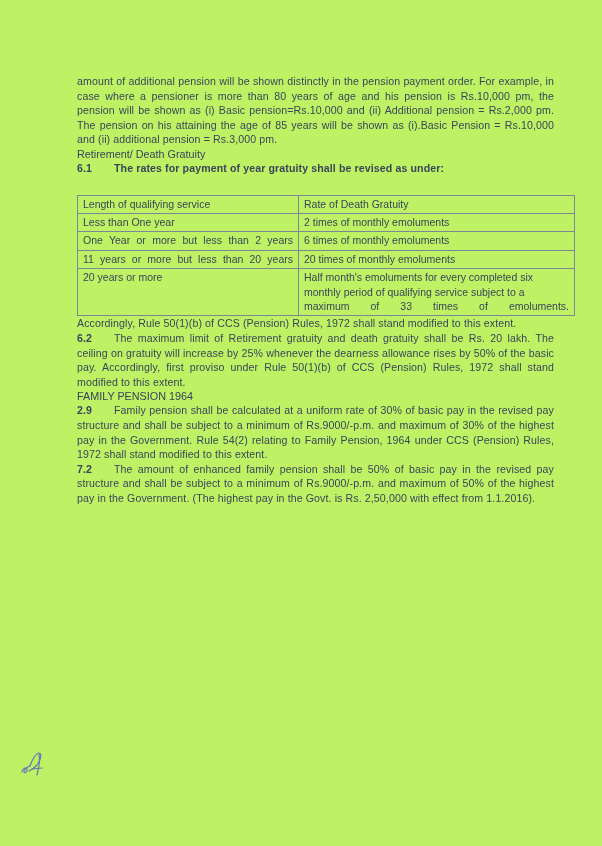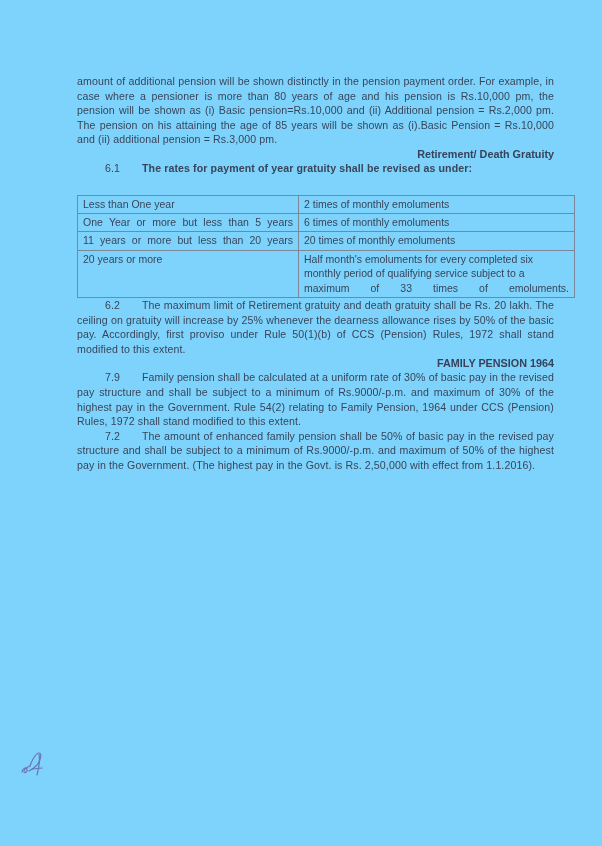--- a/index.html
+++ b/index.html
@@ -15,21 +15,21 @@
     overflow: hidden;
     position: relative;
   }
 
   
   .page {
     position: absolute;
     left: 0; top: 0;
     width: 602px;
     height: 846px;
-    background: #7dd3fc;
+    background: #bef264;
   }
 
   .content {
     position: absolute;
     left: 77px;
     top: 74px;
     width: 477px;
   }
 
   p.body-text {
@@ -42,29 +42,27 @@
   }
 
   .para-gap-lg { margin-top: 19px; }
   .para-gap-md { margin-top: 14px; }
   .para-gap-sm { margin-top: 8px; }
 
   h2.section-heading {
     margin: 0;
     font-size: 10.8px;
     line-height: 14px;
-    font-weight: bold;
+    font-weight: normal;
     color: #36425a;
-    text-align: right;
   }
   .num {
     display: inline-block;
     width: 37px;
-    font-weight: normal;
-    margin-left: 28px;
+    font-weight: bold;
   }
 
   .bold-para {
     font-weight: bold;
   }
 
   
   table.gratuity-table {
     border-collapse: collapse;
     width: 477px;
@@ -111,48 +109,53 @@
     <p class="body-text">amount of additional pension will be shown distinctly in the pension payment order. For example, in case where a pensioner is more than 80 years of age and his pension is Rs.10,000 pm, the pension will be shown as (i) Basic pension=Rs.10,000 and (ii) Additional pension = Rs.2,000 pm. The pension on his attaining the age of 85 years will be shown as (i).Basic Pension = Rs.10,000 and (ii) additional pension = Rs.3,000 pm.</p>
 
     <h2 class="section-heading para-gap-lg">Retirement/ Death Gratuity</h2>
 
     <p class="body-text bold-para para-gap-lg">
       <span class="num">6.1</span><span>The rates for payment of year gratuity shall be revised as under:</span>
     </p>
 
     <table class="gratuity-table">
       <tbody>
+          <tr>
+        <td class="col-a cell-plain">Length  of qualifying  service</td>
+        <td class="col-b cell-plain">Rate of Death Gratuity</td>
+      </tr>
       <tr>
         <td class="col-a cell-plain">Less than One year</td>
         <td class="col-b cell-plain">2 times of monthly emoluments</td>
       </tr>
       <tr>
-        <td class="col-a cell-justify">One Year or more but less than 5 years</td>
+        <td class="col-a cell-justify">One Year or more but less than 2 years</td>
         <td class="col-b cell-plain">6 times of monthly emoluments</td>
       </tr>
       <tr>
         <td class="col-a cell-justify">11 years or  more but less than 20 years</td>
         <td class="col-b cell-plain">20 times of monthly emoluments</td>
       </tr>
       <tr>
         <td class="col-a cell-plain">20 years or more</td>
         <td class="col-b cell-justify">Half month's emoluments for every completed six monthly period of qualifying service subject to a maximum of 33 times of emoluments.</td>
       </tr>
     </tbody>
       </table>
 
+    <p class="body-text para-gap-lg">Accordingly, Rule 50(1)(b) of CCS (Pension) Rules, 1972 shall stand modified to this extent.</p>
 
     <p class="body-text para-gap-lg">
       <span class="num">6.2</span><span>The maximum limit of Retirement gratuity and death gratuity shall be Rs. 20 lakh. The ceiling on gratuity will increase by 25% whenever the dearness allowance rises by 50% of the basic pay. Accordingly, first proviso under Rule 50(1)(b) of CCS (Pension) Rules, 1972 shall stand modified to this extent.</span>
     </p>
 
     <h2 class="section-heading para-gap-lg">FAMILY PENSION 1964</h2>
 
     <p class="body-text para-gap-lg">
-      <span class="num">7.9</span><span>Family pension shall be calculated at a uniform rate of 30% of basic pay in the revised pay structure and shall be subject to a minimum of Rs.9000/-p.m. and maximum of 30% of the highest pay in the Government. Rule 54(2) relating to Family Pension, 1964 under CCS (Pension) Rules, 1972 shall stand modified to this extent.</span>
+      <span class="num">2.9</span><span>Family pension shall be calculated at a uniform rate of 30% of basic pay in the revised pay structure and shall be subject to a minimum of Rs.9000/-p.m. and maximum of 30% of the highest pay in the Government. Rule 54(2) relating to Family Pension, 1964 under CCS (Pension) Rules, 1972 shall stand modified to this extent.</span>
     </p>
 
     <p class="body-text para-gap-md">
       <span class="num">7.2</span><span>The amount of enhanced family pension shall be 50% of basic pay in the revised pay structure and shall be subject to a minimum of Rs.9000/-p.m. and maximum of 50% of the highest pay in the Government. (The highest pay in the Govt. is Rs. 2,50,000 with effect from 1.1.2016).</span>
     </p>
 
 
   </div>
 
   <svg class="signature" viewBox="0 0 40 34" aria-hidden="true">

